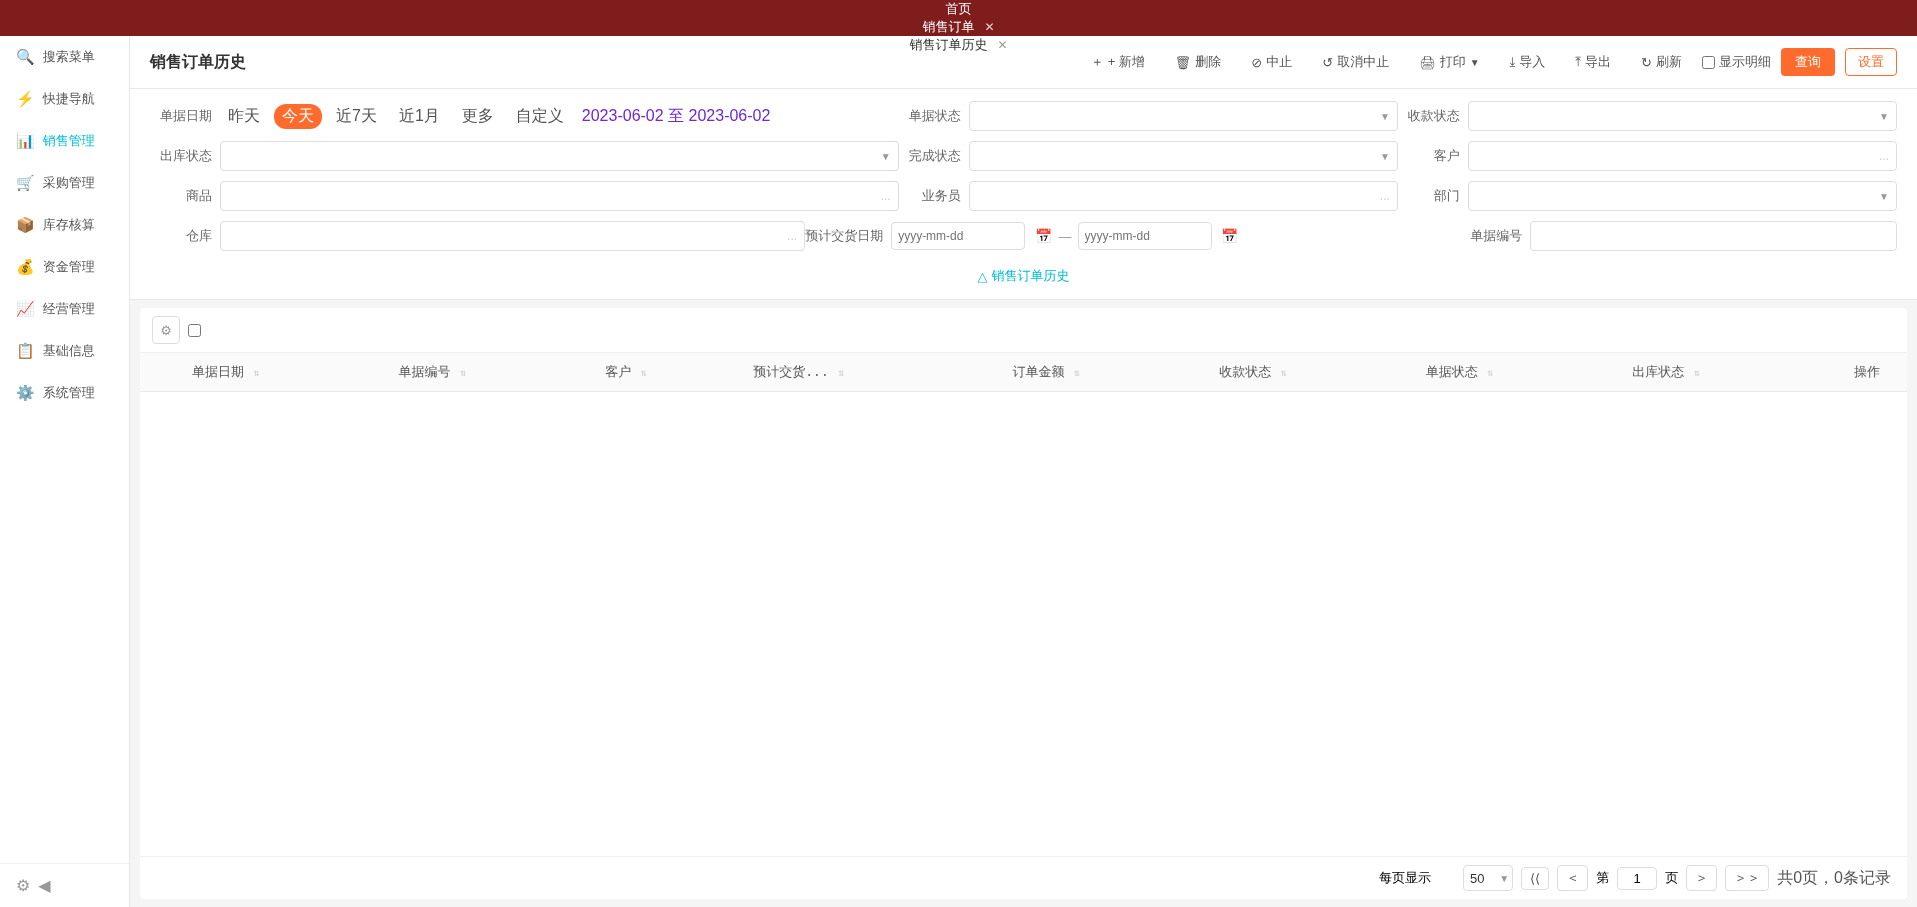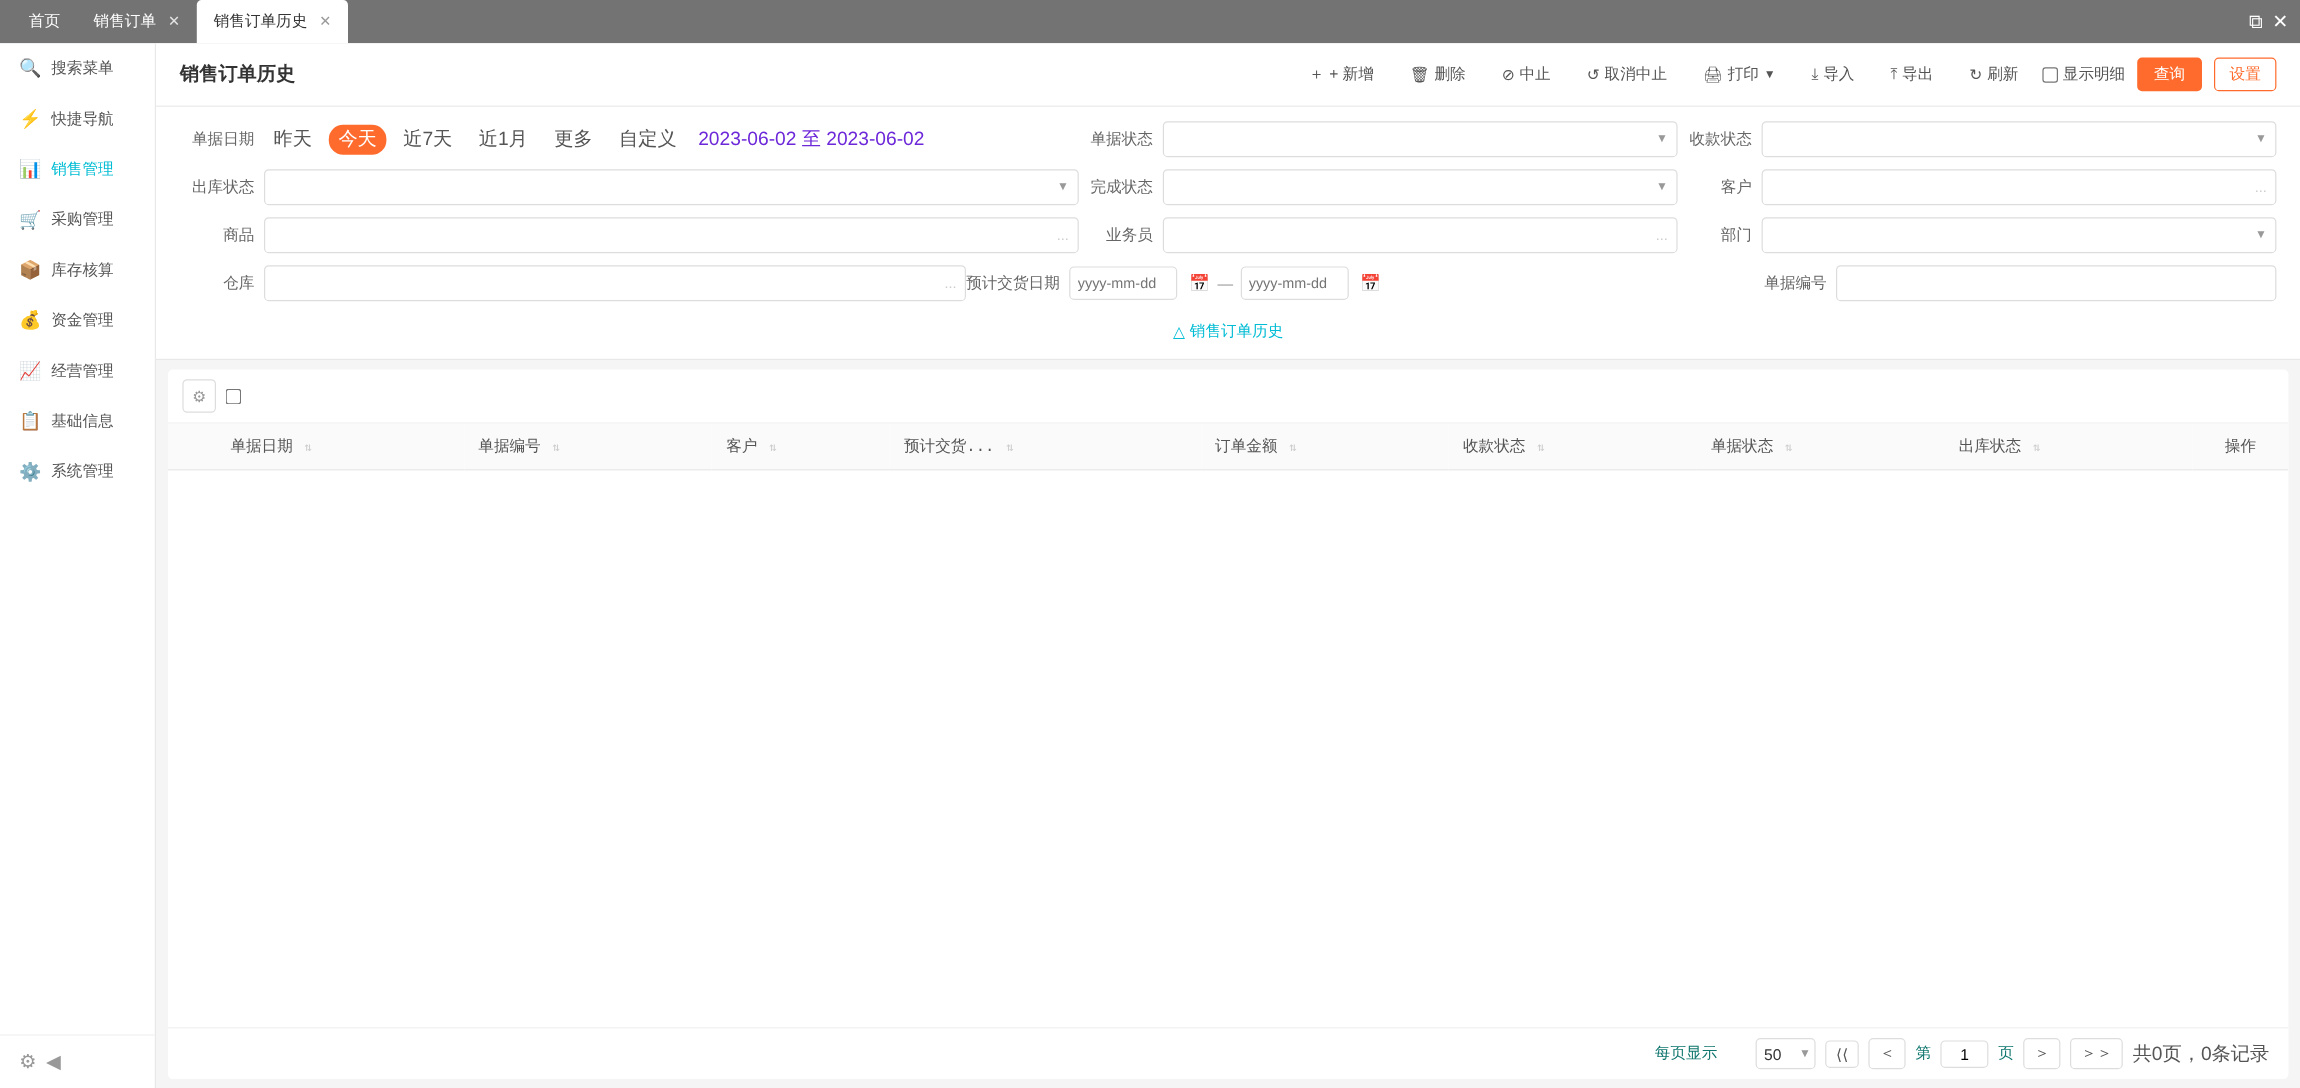--- a/index.html
+++ b/index.html
@@ -1,19 +1,19 @@
 <!DOCTYPE html>
 <html><head>
   <meta charset="utf-8">
   <style>
     * { box-sizing: border-box; margin: 0; padding: 0; }
     body { font-family: 'Microsoft YaHei', Arial, sans-serif; font-size: 13px; background: #f0f2f5; color: #333; display: flex; flex-direction: column; height: 100vh; overflow: hidden; }
 
     
-    .top-bar { background: #737373; height: 36px; display: flex; align-items: center; padding: 0 10px; gap: 0; flex-shrink: 0; }
+    .top-bar { background: #7f1d1d; height: 36px; display: flex; align-items: center; padding: 0 10px; gap: 0; flex-shrink: 0; flex-direction: column; }
     .tab-item { display: flex; align-items: center; height: 36px; padding: 0 14px; cursor: pointer; color: #fff; font-size: 13px; gap: 6px; position: relative; }
     .tab-item.active { background: #fff; color: #333; border-radius: 4px 4px 0 0; }
     .tab-item.active .tab-close { color: #999; }
     .tab-close { font-size: 12px; color: rgba(255,255,255,0.8); cursor: pointer; margin-left: 4px; }
     .top-bar-right { margin-left: auto; display: flex; align-items: center; gap: 8px; }
     .top-bar-btn { background: none; border: none; color: #fff; cursor: pointer; font-size: 16px; }
 
     
     .main-layout { display: flex; flex: 1; overflow: hidden; }
 
@@ -43,21 +43,21 @@
     .filter-row:last-child { margin-bottom: 0; }
     .filter-field { display: flex; align-items: center; flex: 1; min-width: 0; }
     .filter-label { color: #666; min-width: 70px; text-align: right; padding-right: 8px; white-space: nowrap; font-size: 13px; }
     .filter-control { flex: 1; display: flex; align-items: center; position: relative; }
     .filter-input { border: 1px solid #ddd; border-radius: 4px; padding: 4px 8px; font-size: 13px; color: #333; background: #fff; height: 30px; width: 100%; }
     .filter-select { border: 1px solid #ddd; border-radius: 4px; padding: 4px 24px 4px 8px; font-size: 13px; color: #333; background: #fff; height: 30px; width: 100%; appearance: none; cursor: pointer; }
     .select-arrow { position: absolute; right: 8px; top: 50%; transform: translateY(-50%); color: #999; font-size: 10px; pointer-events: none; }
     .date-range-control { display: flex; align-items: center; gap: 6px; }
     .date-chip { padding: 2px 8px; border-radius: 4px; cursor: pointer; font-size: 16px; color: #555; }
     .date-chip.active { background: #ff6b2d; color: #fff; border-radius: 12px; }
-    .date-input { border: 1px solid #ddd; border-radius: 4px; padding: 3px 6px; font-size: 12px; color: #bbb; background: #fff; height: 28px; width: 90px; }
+    .date-input { border: 1px solid #ddd; border-radius: 4px; padding: 3px 6px; font-size: 12px; color: #bbb; background: #fff; height: 28px; width: 134px; }
     .date-sep { color: #999; }
     .cal-icon { color: #ccc; font-size: 14px; cursor: pointer; margin-left: 4px; }
     .collapse-btn { display: flex; align-items: center; justify-content: center; gap: 4px; color: #00bcd4; cursor: pointer; font-size: 13px; padding: 6px 0 2px 0; }
 
     
     .table-area { flex: 1; background: #fff; margin: 8px 10px; border-radius: 4px; overflow: hidden; display: flex; flex-direction: column; }
     .table-toolbar { display: flex; align-items: center; padding: 8px 12px; border-bottom: 1px solid #f0f0f0; gap: 8px; }
     .gear-btn { width: 28px; height: 28px; border: 1px solid #ddd; border-radius: 4px; display: flex; align-items: center; justify-content: center; cursor: pointer; color: #999; background: #fff; }
     .table-container { flex: 1; overflow: auto; }
     table { width: 100%; border-collapse: collapse; font-size: 13px; }
@@ -65,21 +65,21 @@
     thead th .sort-icon { color: #ccc; font-size: 10px; margin-left: 2px; }
     .checkbox-col { width: 40px; text-align: center; }
     .ops-col { width: 80px; text-align: center; }
 
     
     .empty-state { flex: 1; display: flex; flex-direction: column; align-items: center; justify-content: center; padding: 60px 0; }
     .empty-icon { font-size: 80px; margin-bottom: 16px; }
 
     
     .table-footer { border-top: 1px solid #f0f0f0; padding: 8px 16px; display: flex; align-items: center; justify-content: flex-end; gap: 8px; background: #fff; flex-shrink: 0; }
-    .footer-text { font-size: 13px; color: #0f766e; }
+    .footer-text { font-size: 13px; color: #000000; }
     .page-size-select { border: 1px solid #ddd; border-radius: 4px; padding: 3px 20px 3px 6px; font-size: 13px; color: #333; background: #fff; height: 26px; appearance: none; cursor: pointer; }
     .page-nav-btn { border: 1px solid #ddd; border-radius: 4px; padding: 3px 8px; background: #fff; cursor: pointer; color: #555; font-size: 13px; }
     .page-num-input { border: 1px solid #ddd; border-radius: 4px; padding: 3px 6px; width: 40px; text-align: center; font-size: 13px; }
     .page-total { font-size: 16px; color: #555; }
   </style>
 </head>
 <body>
 
 <div class="top-bar">
   <div class="tab-item">

